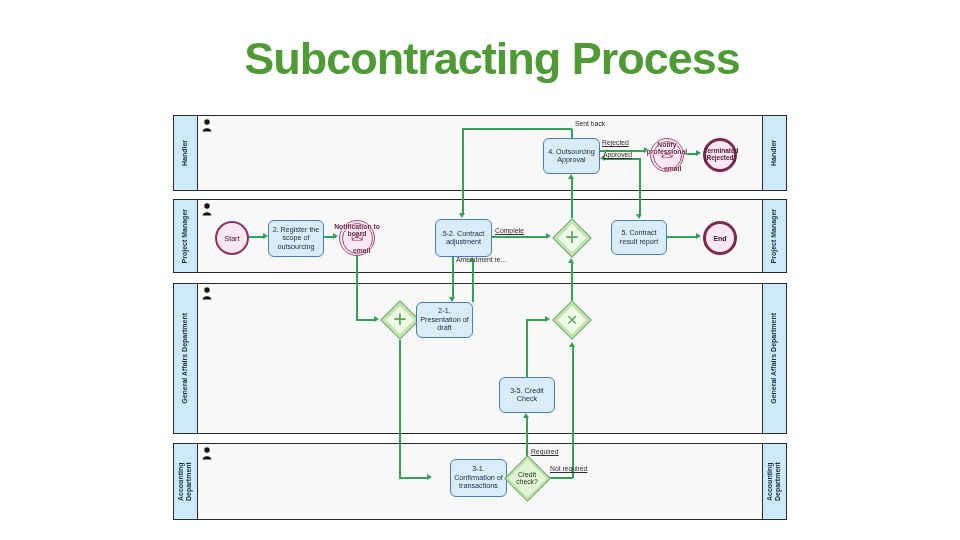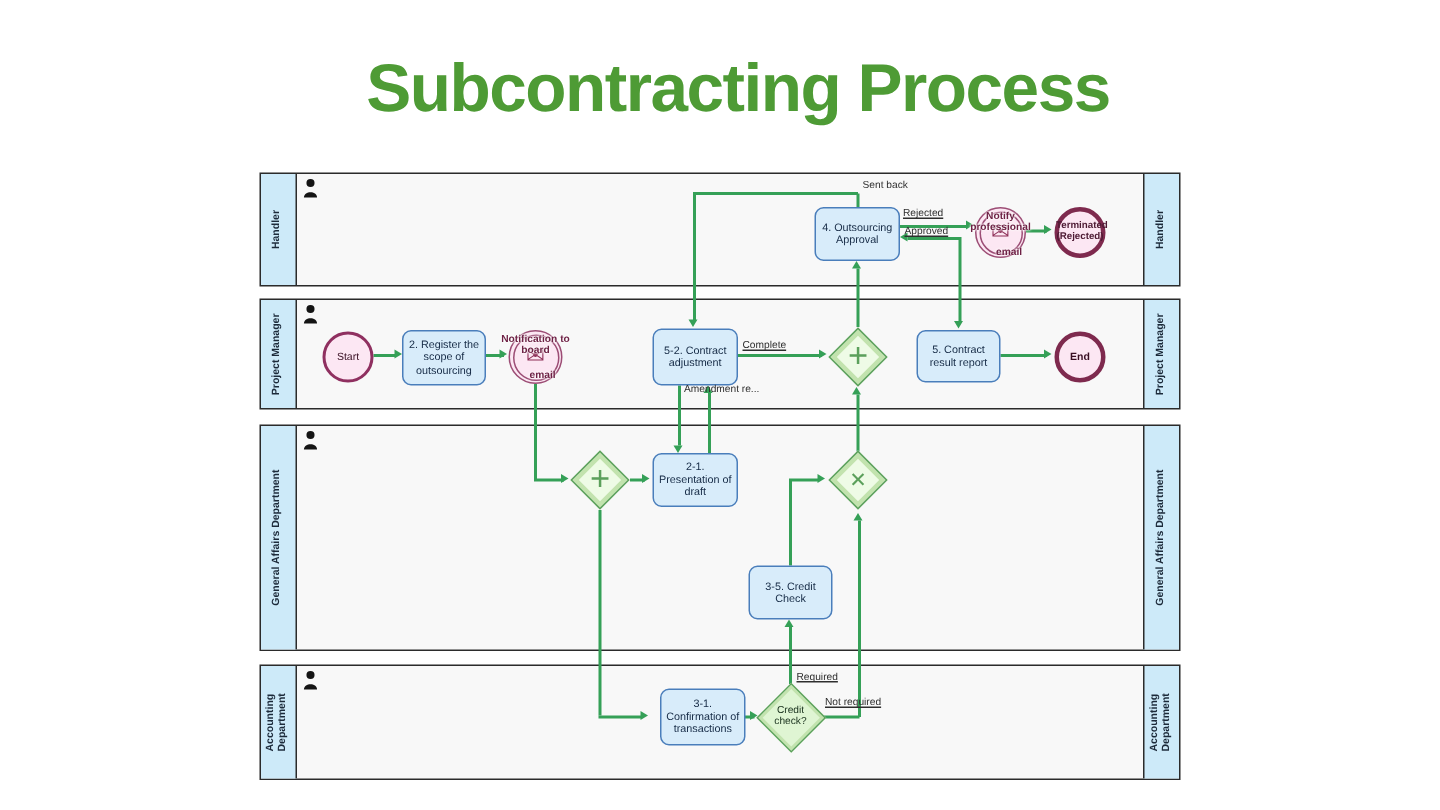--- a/index.html
+++ b/index.html
@@ -206,32 +206,32 @@
       <span>5. Contract result report</span>
     </div>
   <div class="ev endev" style="left:703px;top:221px;width:34px;height:34px">
       <span>End</span>
     </div>
 
   <div class="gw" style="left:380px;top:300px;width:40px;height:40px">
     <span class="gw-shape"></span>
     <span class="gw-sym plus">+</span>
   </div>
-  <div class="task" style="left:435px;top:302px;width:57px;height:36px">
+  <div class="task" style="left:416px;top:302px;width:57px;height:36px">
       <span>2-1. Presentation of draft</span>
     </div>
   <div class="gw" style="left:552px;top:300px;width:40px;height:40px">
     <span class="gw-shape"></span>
     <span class="gw-sym cross">✕</span>
   </div>
   <div class="task" style="left:499px;top:377px;width:56px;height:36px">
       <span>3-5. Credit Check</span>
     </div>
 
-  <div class="task" style="left:440px;top:459px;width:57px;height:38px">
+  <div class="task" style="left:450px;top:459px;width:57px;height:38px">
       <span>3-1. Confirmation of transactions</span>
     </div>
   <div class="gw gw-big" style="left:504px;top:455px;width:46px;height:46px">
     <span class="gw-shape"></span>
     <span class="gw-text">Credit check?</span>
   </div>
 
 </div>
 
 </body></html>

